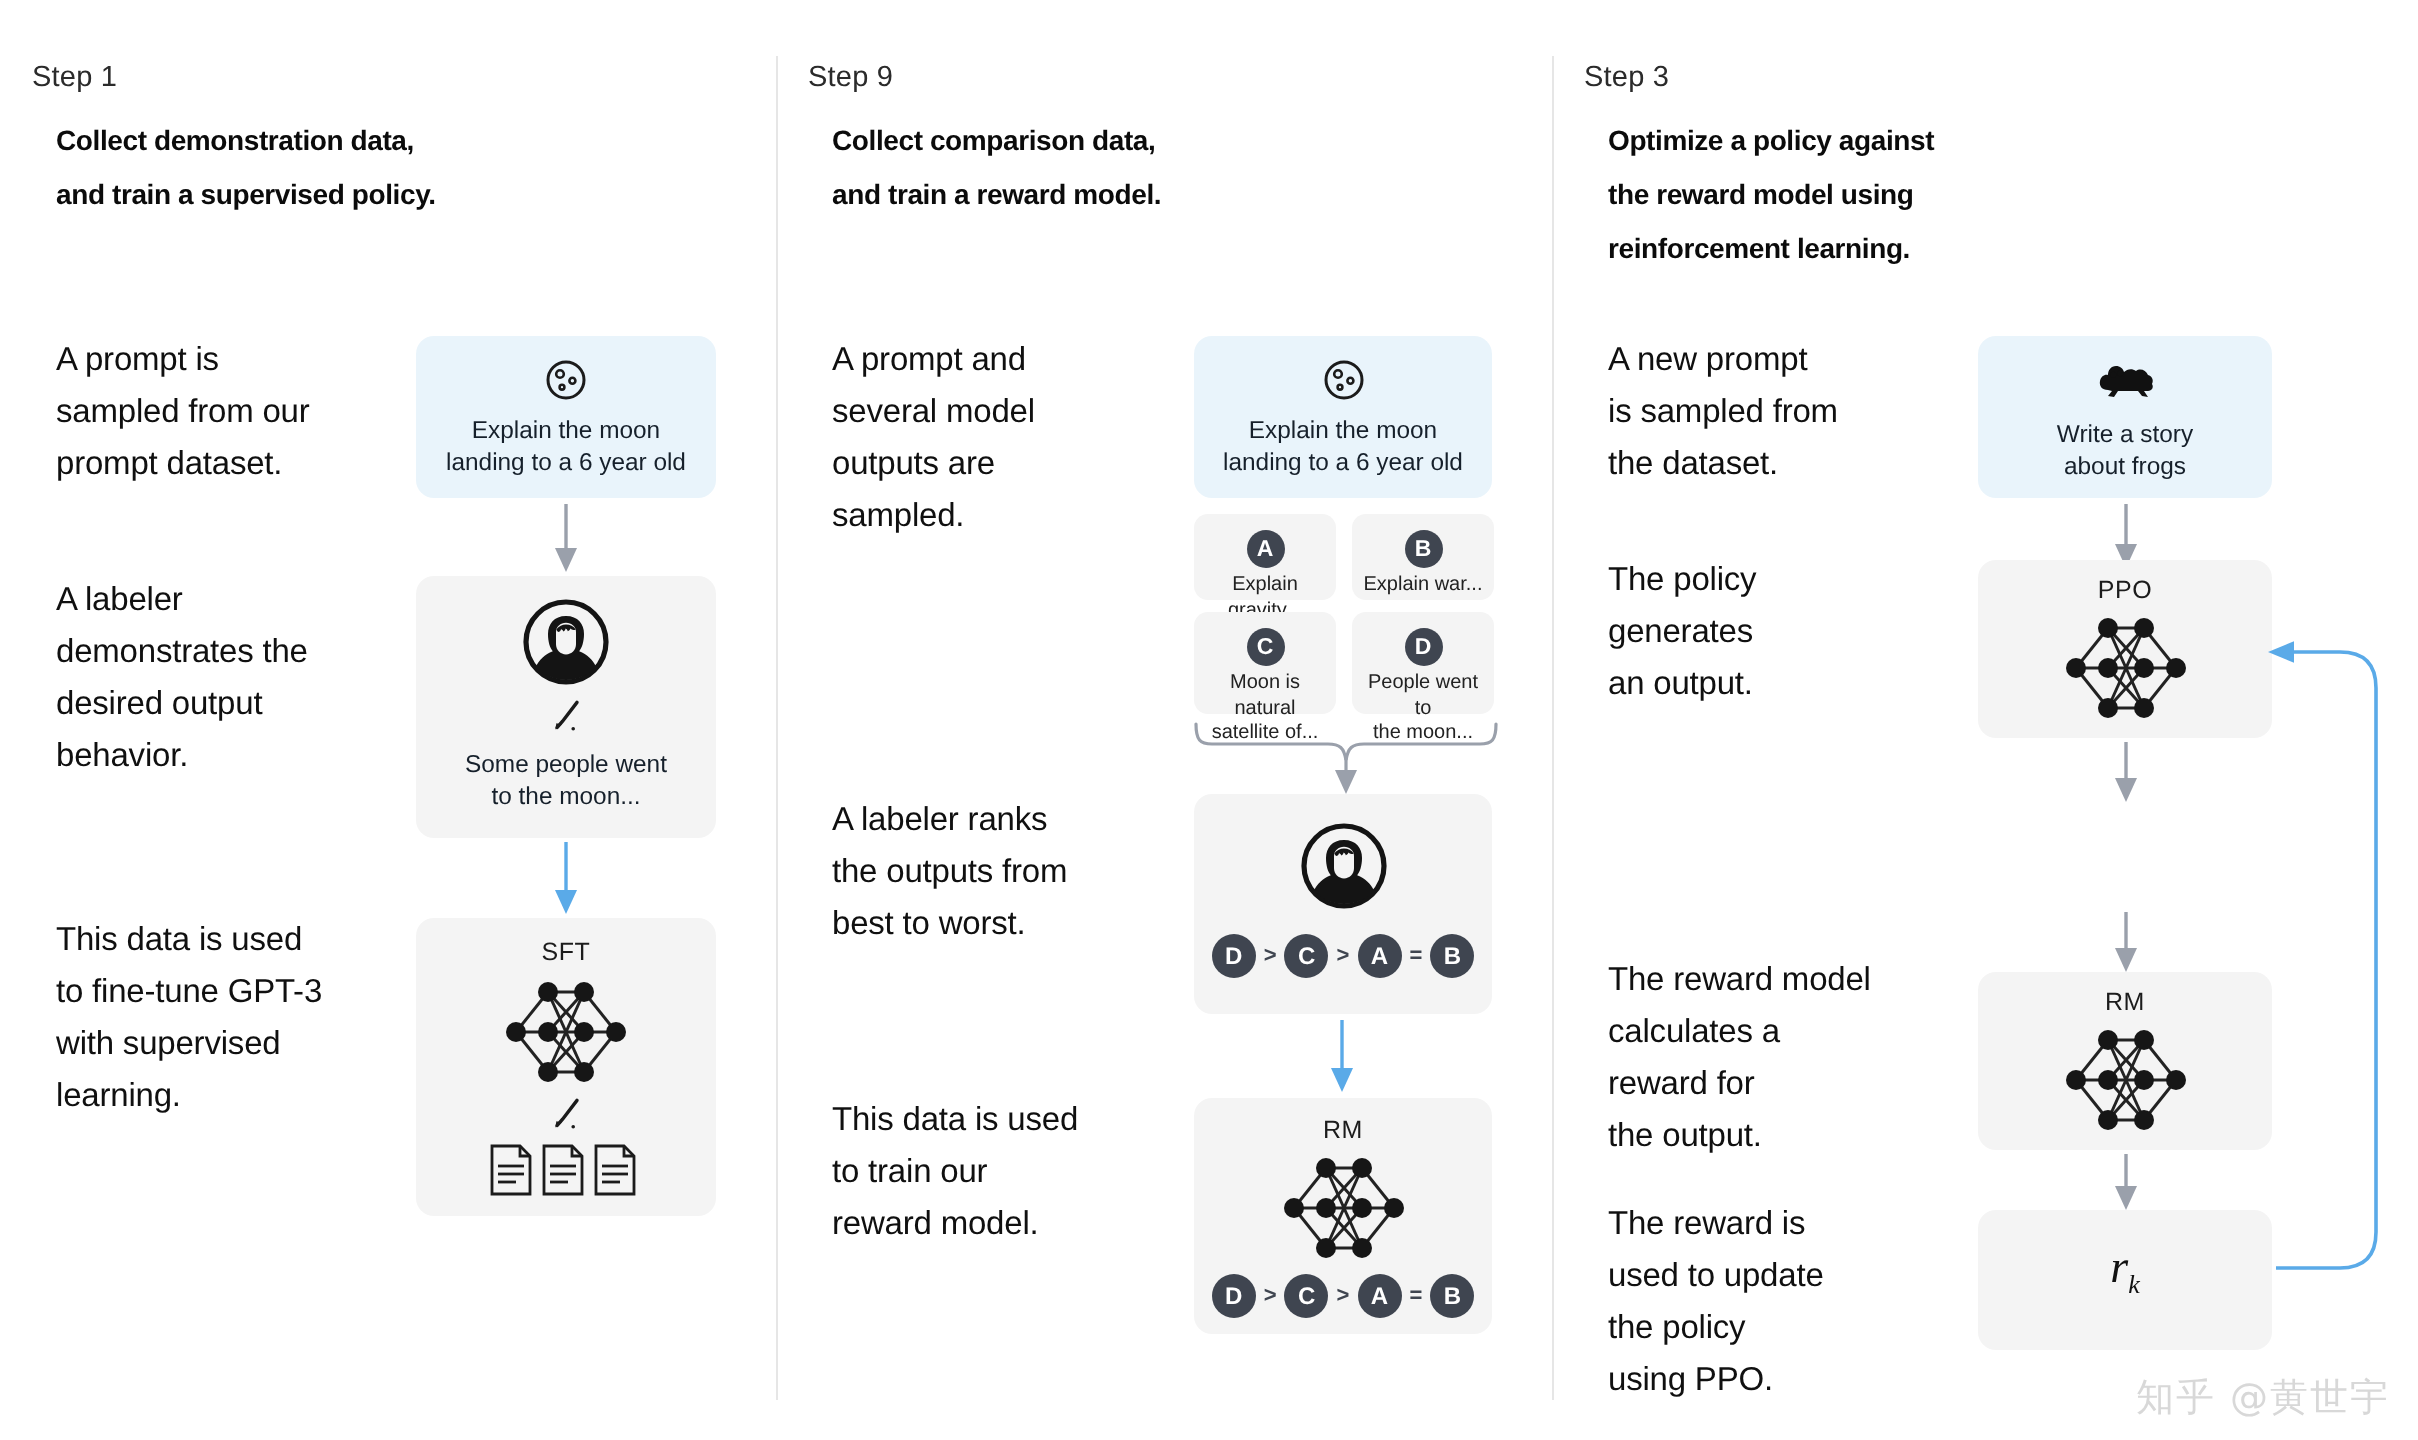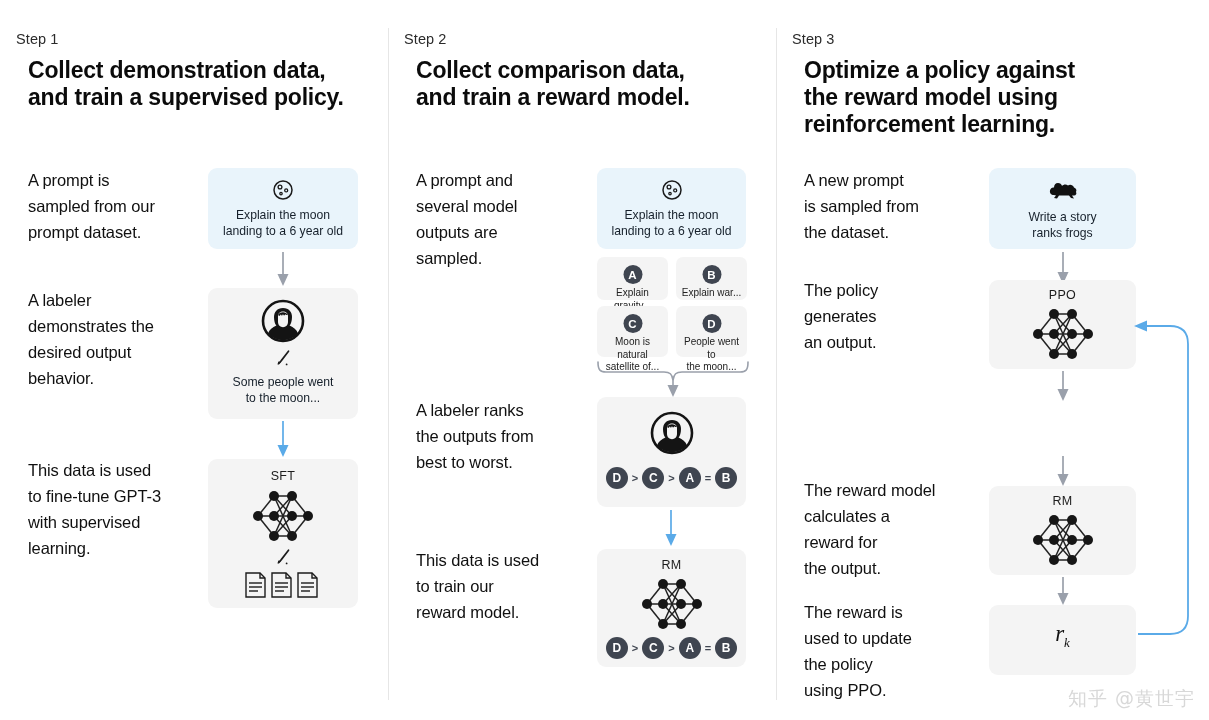--- a/index.html
+++ b/index.html
@@ -25,21 +25,21 @@
   }
   #div1{left:388px;}
   #div2{left:776px;}
 
   .step-label{
     position:absolute;left:16px;top:31px;
     font-size:14.5px;color:#2b2b2b;letter-spacing:.1px;
   }
   .step-title{
     position:absolute;left:28px;top:57px;
-    font-size:23px;font-weight:bold;line-height:27px;
+    font-size:14px;font-weight:bold;line-height:27px;
     letter-spacing:-.2px;color:#0b0b0b;
     white-space:pre-line;
   }
 
   .body-text{
     position:absolute;left:28px;
     font-size:16.5px;line-height:26px;color:#101010;
     white-space:pre-line;letter-spacing:-.1px;
   }
 
@@ -226,21 +226,21 @@
             <path d="M68 2 v5 h5"></path>
           <line x1="57" y1="12" x2="70" y2="12"></line>
             <line x1="57" y1="16" x2="70" y2="16"></line>
             <line x1="57" y1="20" x2="66" y2="20"></line>
         </g>
       </svg>
     </div>
   </div>
 
   <div class="col" id="col2">
-    <div class="step-label">Step 2</div>
+    <div class="step-label">Step 9</div>
     <div class="step-title">Collect comparison data,
 and train a reward model.</div>
 
     <div class="body-text" style="top:167px;width:180px;">A prompt and
 several model
 outputs are
 sampled.</div>
     <div class="body-text" style="top:397px;width:180px;">A labeler ranks
 the outputs from
 best to worst.</div>
@@ -371,21 +371,21 @@
 the policy
 using PPO.</div>
 
     <div class="card blue" style="left:213px;top:168px;width:147px;height:81px;">
       <svg style="position:absolute;left:50%;margin-left:-15px;top:12px;" width="30" height="22" viewBox="0 0 30 22">
         <path d="M6 15 C3 15 1.5 13 2 10.5 C2.5 8 4.5 7 6 7.5 C6 5 7.5 3 10 3 C12 3 13.5 4.2 14 6 C15.5 4.5 18 4 20 5.5 C22 4 25 5 26 7.5 C28 8 29 10 28 12 C29 13.5 28 15.5 26 15.5 L24 15.5 L26 18.5 L23 18 L21 15.5 L11 15.5 L9 18.5 L6 18 L8 15.5 Z" fill="#111111"></path>
         <circle cx="8.6" cy="7.4" r="1.5" fill="#111111"></circle>
         <circle cx="12.2" cy="6.6" r="1.5" fill="#111111"></circle>
       </svg>
       <div class="card-caption" style="top:41px;">Write a story
-ranks frogs</div>
+about frogs</div>
     </div>
 
     <svg class="arrow" style="left:276px;top:252px;" width="22" height="34" viewBox="0 0 22 34">
       <line x1="11" y1="0" x2="11" y2="22" stroke="#9aa0ab" stroke-width="1.7"></line>
       <polygon points="11,32 5.5,20 16.5,20" fill="#9aa0ab"></polygon>
     </svg>
 
     <div class="card" style="left:213px;top:280px;width:147px;height:89px;">
       <div class="card-title" style="top:8px;">PPO</div>
       <svg style="position:absolute;left:50%;margin-left:-37px;top:25px;" width="74" height="58" viewBox="0 0 74 58">

